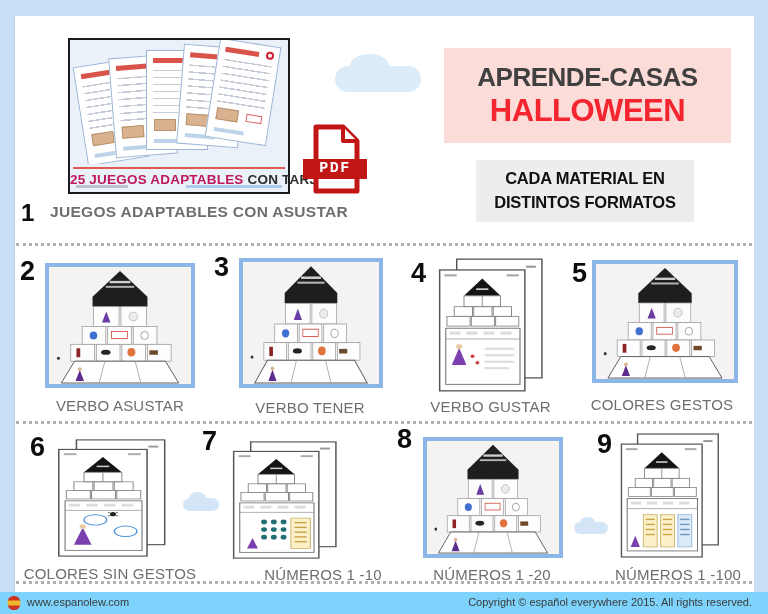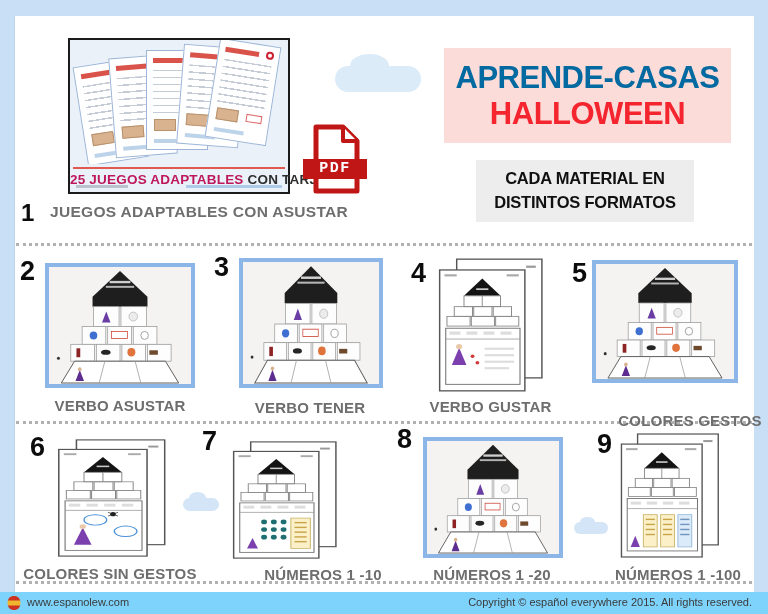--- a/index.html
+++ b/index.html
@@ -30,30 +30,30 @@
   .cap-red{color:#be185d;} .cap-dark{color:#2e2e2e;}
   .mini-foot-l{position:absolute;left:6px;bottom:4px;width:52px;height:3px;background:#b9c4cf;}
   .mini-foot-r{position:absolute;right:6px;bottom:4px;width:96px;height:3px;background:#aecbe8;}
 
   
   .pdf{position:absolute;left:302px;top:123px;width:66px;height:72px;font-family:Liberation Mono, monospace;}
   .pdf-label{position:absolute;left:0;right:0;top:37px;height:18px;text-align:center;color:#fff;font-weight:800;font-size:15px;letter-spacing:1.5px;line-height:18px;}
 
   
   .pinkbox{position:absolute;left:444px;top:48px;width:287px;height:95px;background:#fbdcd8;display:flex;flex-direction:column;justify-content:center;align-items:center;}
-  .title1{font-size:31px;font-weight:800;color:#0369a1;letter-spacing:-.5px;line-height:1.15;}
+  .title1{font-size:26px;font-weight:800;color:#404040;letter-spacing:-.5px;line-height:1.15;}
   .title2{font-size:31px;font-weight:800;color:#f4252f;letter-spacing:-.5px;line-height:1.15;}
   .graybox{position:absolute;left:476px;top:160px;width:218px;height:62px;background:#ededed;display:flex;flex-direction:column;justify-content:center;align-items:center;}
   .subt{font-size:16.5px;font-weight:800;color:#101010;line-height:1.45;letter-spacing:-.2px;}
 
   .dots{position:absolute;left:16px;width:736px;border-top:3px dotted #b1b1b1;}
 
   .inum{position:absolute;font-size:27px;font-weight:800;color:#0c0c0c;}
   .inum1{font-size:24px;}
-  .ilabel{position:absolute;font-size:15px;font-weight:700;color:#6e6e6e;text-align:center;white-space:nowrap;letter-spacing:.2px;}
+  .ilabel{position:absolute;font-size:15px;font-weight:400;color:#6e6e6e;text-align:center;white-space:nowrap;letter-spacing:.2px;}
   .ilabel1{position:absolute;left:50px;top:203px;font-size:15.5px;font-weight:700;color:#6e6e6e;letter-spacing:.3px;}
 
   .photo{position:absolute;border:4px solid #8cb6e8;box-sizing:border-box;background:#f4f3f1;}
   .photo svg,.ws svg{display:block;width:100%;height:100%;}
   .ws{position:absolute;}
 
   .footer{position:absolute;left:0;right:0;bottom:0;height:22px;background:#7dd3fc;}
   .site{position:absolute;left:27px;top:4px;font-size:11px;color:#3a3a3a;}
   .logo{position:absolute;left:7px;top:4px;width:14px;height:14px;}
   .copy{position:absolute;right:16px;top:4px;font-size:11px;color:#3a3a3a;}
@@ -231,21 +231,21 @@
     </svg>
   </div>
   <div class="ilabel" style="left:418px;top:398px;width:145px;">VERBO GUSTAR</div>
 
   <div class="inum" style="left:572px;top:258px;">5</div>
   <div class="photo" style="left:592px;top:260px;width:146px;height:123px;">
     <svg viewBox="0 0 150 118" preserveAspectRatio="none">
         <use href="#house-photo"></use>
       </svg>
   </div>
-  <div class="ilabel" style="left:611px;top:396px;width:158px;margin-top:16px;">COLORES GESTOS</div>
+  <div class="ilabel" style="left:583px;top:396px;width:158px;">COLORES GESTOS</div>
 
   <div class="inum" style="left:30px;top:432px;">6</div>
   <div class="ws" style="left:55px;top:438px;width:116px;height:120px;">
     <svg viewBox="0 0 92 126" preserveAspectRatio="none">
       <use href="#ws-base"></use>
       <polygon points="15,112 22,94 29,112" fill="#7c3fae"></polygon>
       <circle cx="22" cy="93" r="2.5" fill="#e9c9a8"></circle>
       <ellipse cx="32" cy="86" rx="9" ry="5.5" fill="#ffffff" stroke="#4a90d9" stroke-width="1"></ellipse>
       <ellipse cx="56" cy="98" rx="9" ry="5.5" fill="#ffffff" stroke="#4a90d9" stroke-width="1"></ellipse>
       <circle cx="46" cy="80" r="2.2" fill="#222222"></circle>

